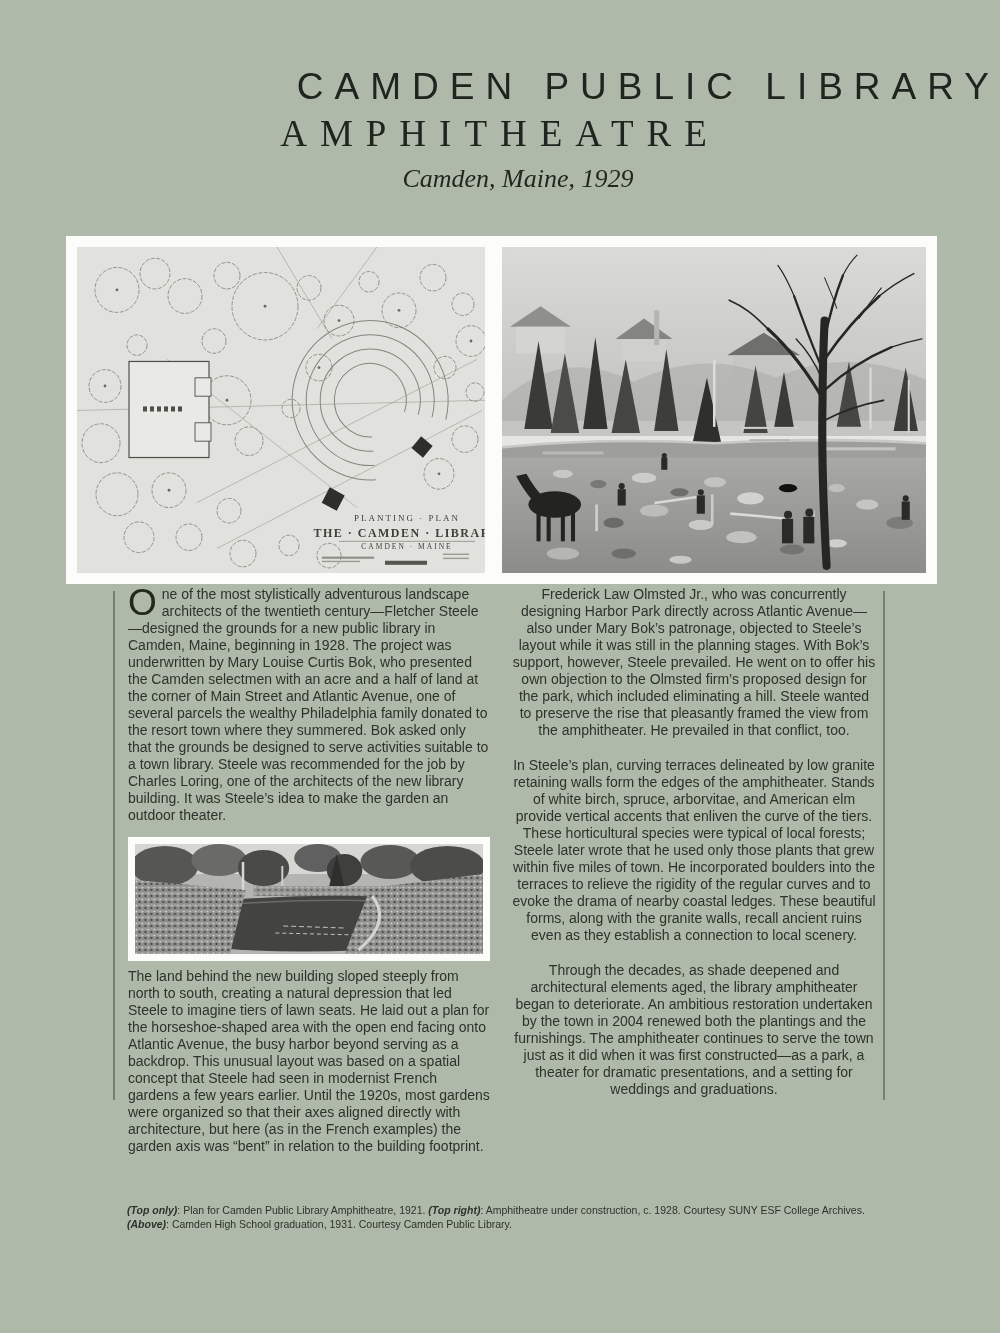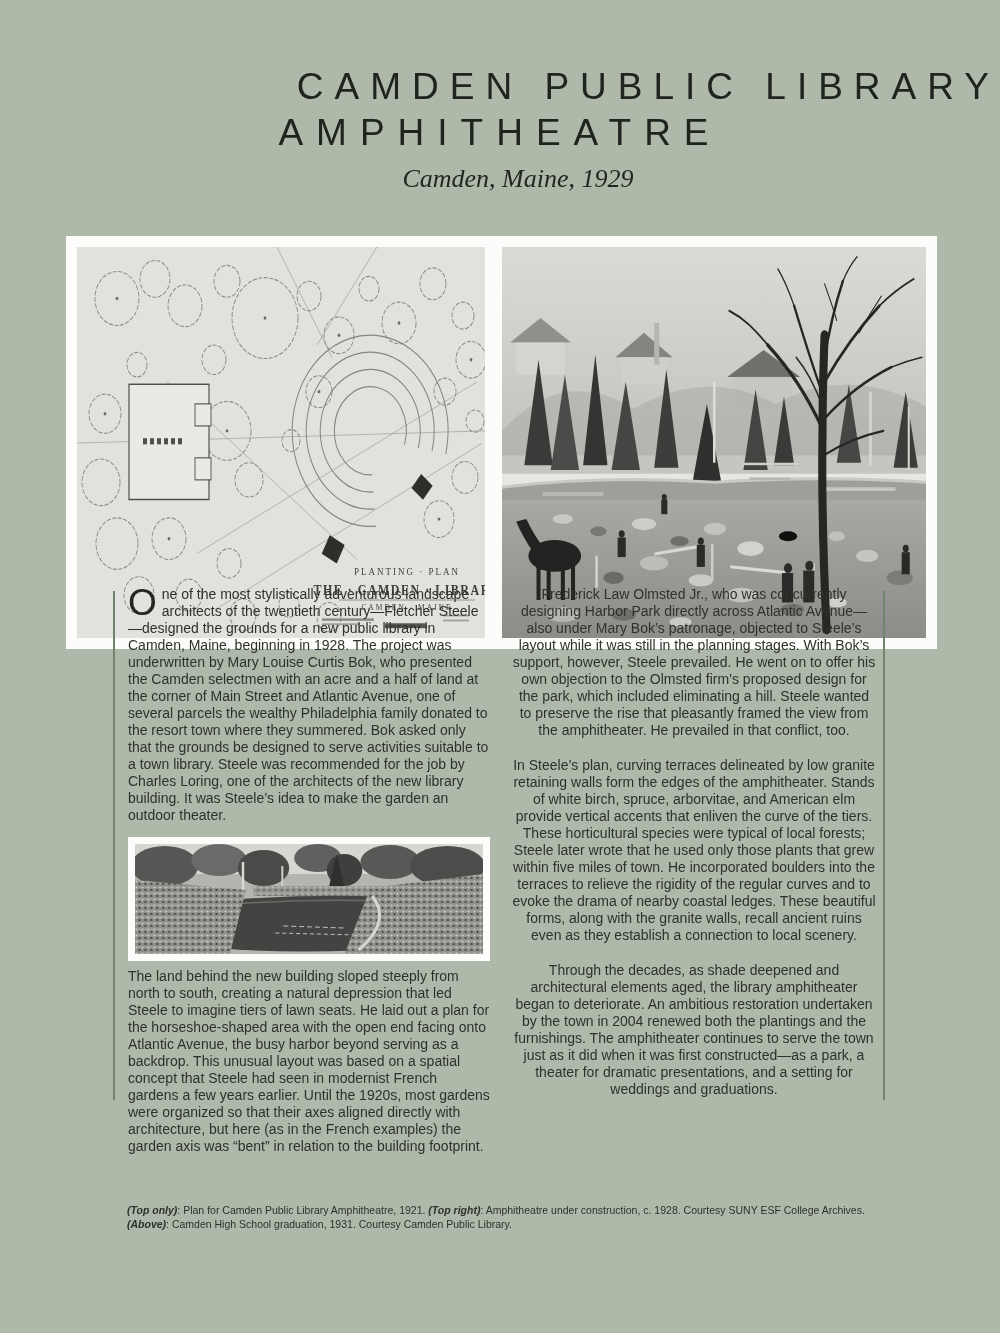--- a/index.html
+++ b/index.html
@@ -3,26 +3,26 @@
 <meta charset="utf-8">
 <style>
   html,body{margin:0;padding:0;background:#aeb9a9;}
   .poster{position:relative;width:1000px;height:1333px;background:#aeb9a9;
     font-family:"Liberation Sans",sans-serif;color:#2d322c;overflow:hidden;}
 
   
   .title{position:absolute;left:0;width:100%;text-align:center;color:#20241f;
     font-weight:400;white-space:nowrap;}
   .title-1{top:66px;font-size:37px;letter-spacing:11px;text-align:right;}
-  .title-2{top:112px;font-size:37px;letter-spacing:13px;}
+  .title-2{top:112px;font-size:37px;letter-spacing:13px;font-family:Liberation Serif, serif;}
   .subtitle{position:absolute;top:164px;left:18px;width:100%;text-align:center;
     font-family:"Liberation Serif",serif;font-style:italic;font-size:26px;color:#23281f;}
 
   
-  .photo-frame{position:absolute;left:66px;top:236px;width:871px;height:413px;
+  .photo-frame{position:absolute;left:66px;top:236px;width:871px;height:348px;
     background:#fcfcfa;box-sizing:border-box;padding:11px;display:flex;gap:17px;}
   .photo{overflow:hidden;background:#e6e7e3;}
   .photo svg{display:block;width:100%;height:100%;}
   .photo-plan{flex:0 0 408px;}
   .photo-construction{flex:1;}
 
   
   .rule{position:absolute;top:591px;width:2px;height:509px;background:#75826f;}
   .rule-left{left:113px;}
   .rule-right{left:883px;}

